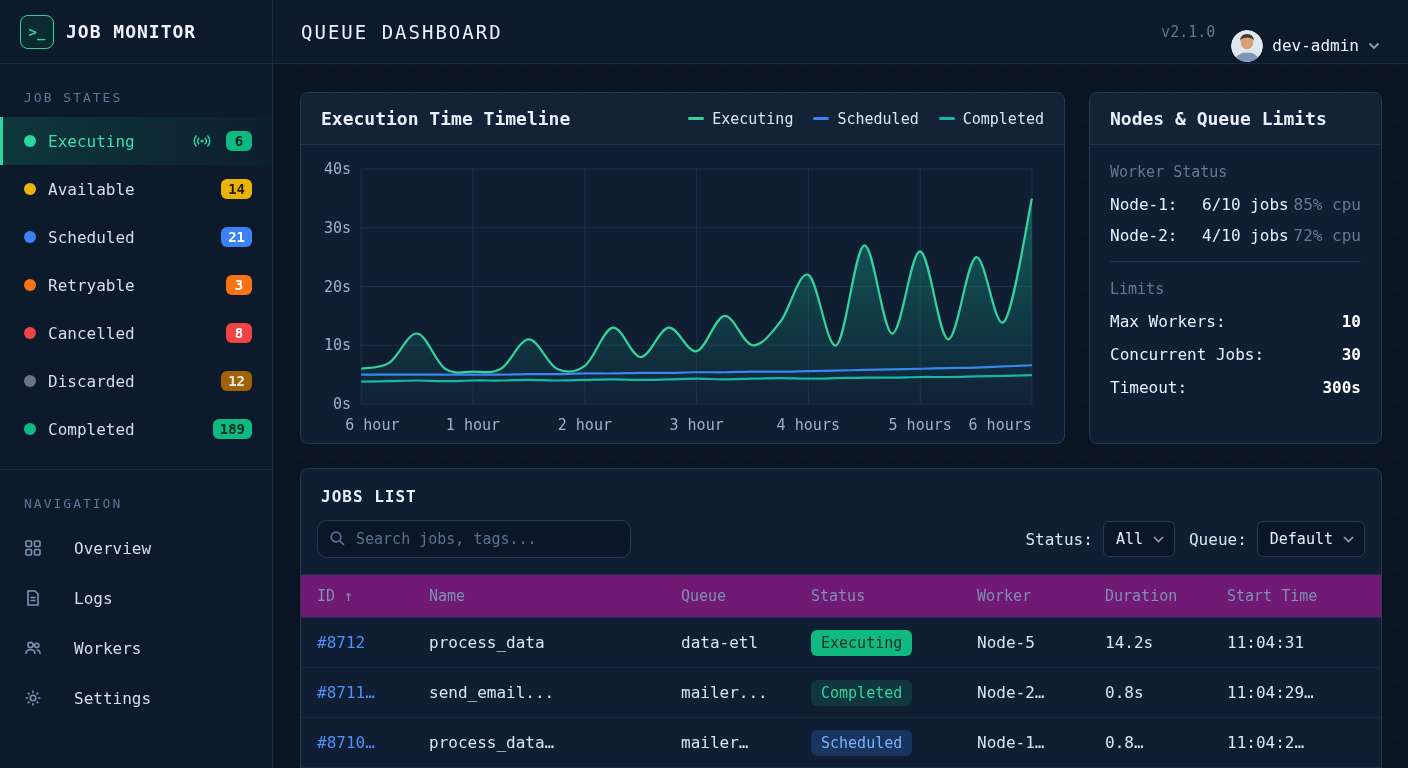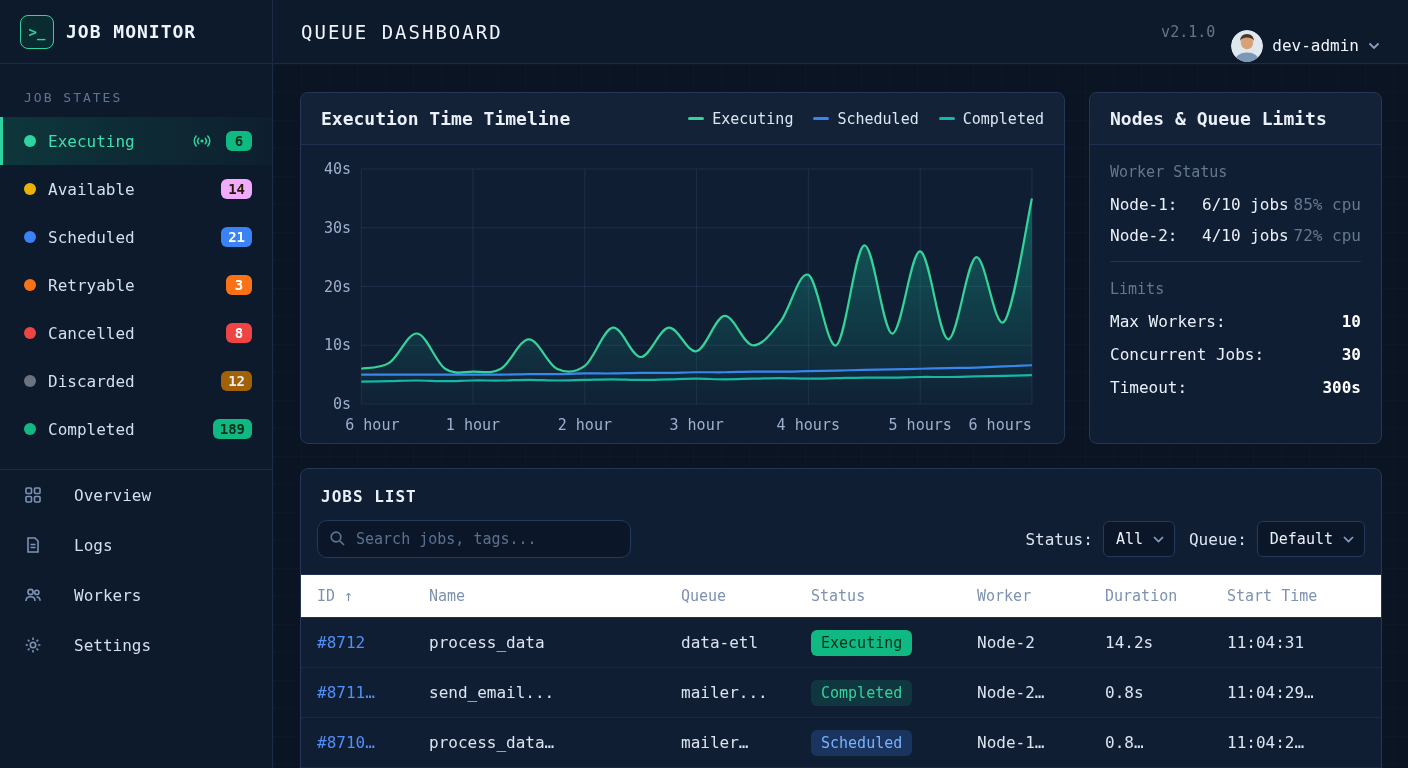--- a/index.html
+++ b/index.html
@@ -109,21 +109,21 @@
   .select {
     height: 36px; display: flex; align-items: center; gap: 10px; background: #0b1628;
     border: 1px solid #26395a; border-radius: 6px; padding: 0 10px 0 12px; font-size: 15px;
     color: #e9f0f9; cursor: pointer;
   }
   .table-header, .table-row {
     display: grid; grid-template-columns: 112px 252px 130px 166px 128px 122px 1fr;
     align-items: center; padding: 0 16px;
   }
   .table-header {
-    height: 44px; background: #ffffff; border-top: 1px solid #1f3050; border-bottom: 1px solid #1f3050;
+    height: 44px; background: #701a75; border-top: 1px solid #1f3050; border-bottom: 1px solid #1f3050;
     color: #7d91b0; font-size: 15px;
   }
   .table-header .col { cursor: pointer; }
   .table-row { height: 50px; border-bottom: 1px solid #1a2942; font-size: 16px; cursor: pointer; }
   .cell-id { color: #4f8ff7; }
   .status-badge { display: inline-block; padding: 4px 10px; border-radius: 6px; font-size: 15px; }
 </style>
 </head>
 <body>
 
@@ -148,21 +148,21 @@
               <path d="M4.2,2 a7.4,7.4 0 0 0 0,10"></path>
               <path d="M13.2,4.2 a4.2,4.2 0 0 1 0,5.6"></path>
               <path d="M15.8,2 a7.4,7.4 0 0 1 0,10"></path>
             </svg>
           </span>
           <span class="count-badge" style="background:#10b981;color:#052e1e">6</span>
         </div>
         <div class="state-item">
           <span class="dot" style="background:#eab308"></span>
           <span class="state-label">Available</span>
-          <span class="count-badge" style="background:#f0abfc;color:#241a02">14</span>
+          <span class="count-badge" style="background:#eab308;color:#241a02">14</span>
         </div>
         <div class="state-item">
           <span class="dot" style="background:#3b82f6"></span>
           <span class="state-label">Scheduled</span>
           <span class="count-badge" style="background:#3b82f6;color:#ffffff">21</span>
         </div>
         <div class="state-item">
           <span class="dot" style="background:#f97316"></span>
           <span class="state-label">Retryable</span>
           <span class="count-badge" style="background:#f97316;color:#ffffff">3</span>
@@ -177,20 +177,21 @@
           <span class="state-label">Discarded</span>
           <span class="count-badge" style="background:#a16207;color:#e8edf4">12</span>
         </div>
         <div class="state-item">
           <span class="dot" style="background:#10b981"></span>
           <span class="state-label">Completed</span>
           <span class="count-badge" style="background:#10b981;color:#052e1e">189</span>
         </div>
       </div>
     <div class="nav-section">
+      <div class="section-label">NAVIGATION</div>
       <div>
           <div class="nav-item">
             <span style="display:flex">
               <svg width="18" height="18" viewBox="0 0 18 18" fill="none" stroke="currentColor" stroke-width="1.6">
                 <rect x="2" y="2" width="5.5" height="5.5" rx="1"></rect>
                 <rect x="10.5" y="2" width="5.5" height="5.5" rx="1"></rect>
                 <rect x="2" y="10.5" width="5.5" height="5.5" rx="1"></rect>
                 <rect x="10.5" y="10.5" width="5.5" height="5.5" rx="1"></rect>
               </svg>
             </span>
@@ -404,21 +405,21 @@
             <div class="col">Worker</div>
             <div class="col">Duration</div>
             <div class="col">Start Time</div>
           </div>
         <div>
             <div class="table-row">
               <div class="cell-id">#8712</div>
               <div>process_data</div>
               <div>data-etl</div>
               <div><span class="status-badge" style="background:#10b981;color:#06301f">Executing</span></div>
-              <div>Node-2</div>
+              <div>Node-5</div>
               <div>14.2s</div>
               <div>11:04:31</div>
             </div>
             <div class="table-row">
               <div class="cell-id">#8711…</div>
               <div>send_email...</div>
               <div>mailer...</div>
               <div><span class="status-badge" style="background:rgba(16,185,129,0.16);color:#34d399">Completed</span></div>
               <div>Node-2…</div>
               <div>0.8s</div>

